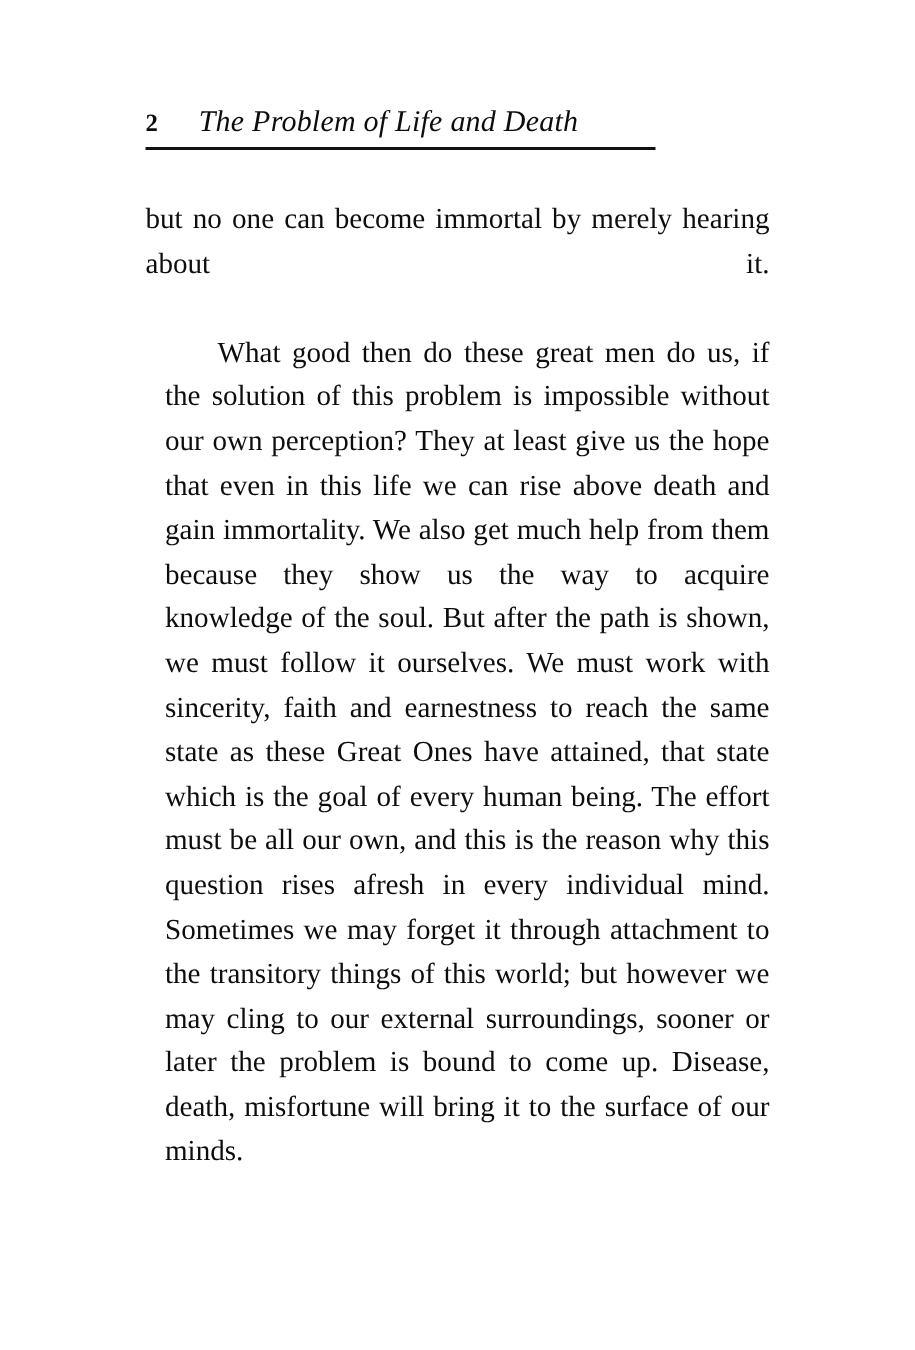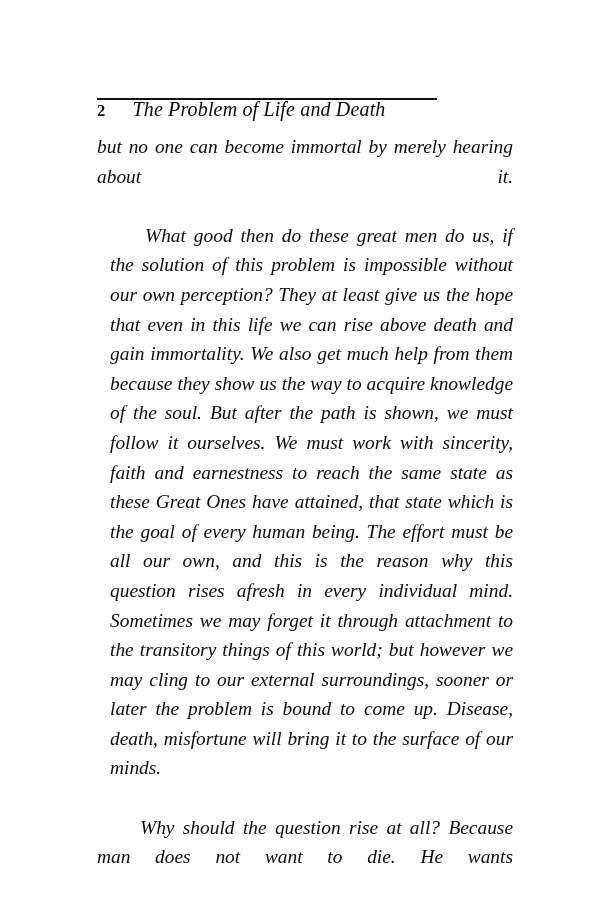--- a/index.html
+++ b/index.html
@@ -32,21 +32,20 @@
     font-weight: bold;
     font-size: 16.5px;
     font-style: normal;
     letter-spacing: 0.2px;
   }
   .running-title {
     font-style: italic;
     font-size: 20px;
     margin-left: 27px;
     letter-spacing: 0.15px;
-    margin-top: 28px;
   }
   .head-rule {
     position: absolute;
     left: 97px;
     top: 98px;
     width: 340px;
     height: 2.4px;
     background: #111111;
   }
 
@@ -54,21 +53,20 @@
   .textblock {
     position: absolute;
     left: 97px;
     top: 132px;
     width: 416px;
     font-size: 19.4px;
     line-height: 29.6px;
     text-align: justify;
     text-justify: inter-word;
     hyphens: manual;
-    font-style: italic;
     -webkit-hyphens: manual;
   }
   .textblock p {
     margin: 0;
     text-indent: 0;
   }
   .textblock p.indent {
     text-indent: 35px;
     margin-left: 13px;
   }
@@ -90,16 +88,15 @@
   <div class="running-head">
     <span class="folio">2</span>
     <span class="running-title">The Problem of Life and Death</span>
   </div>
 
   <div class="head-rule"></div>
 
   <div class="textblock">
     <p>but no one can become immortal by merely hearing about it.</p>
     <p class="indent">What good then do these great men do us, if the solution of this problem is impossible without our own perception? They at least give us the hope that even in this life we can rise above death and gain immortality. We also get much help from them because they show us the way to acquire knowledge of the soul. But after the path is shown, we must follow it ourselves. We must work with sincerity, faith and earnestness to reach the same state as these Great Ones have attained, that state which is the goal of every human being. The effort must be all our own, and this is the reason why this question rises afresh in every individual mind. Sometimes we may forget it through attachment to the transitory things of this world; but however we may cling to our external surroundings, sooner or later the problem is bound to come up. Disease, death, misfortune will bring it to the surface of our minds.</p>
-    <p class="indent-wide">Why should the question rise at all? Because man does not want to die. He wants</p>
   </div>
 
 </div>
 
 </body></html>

